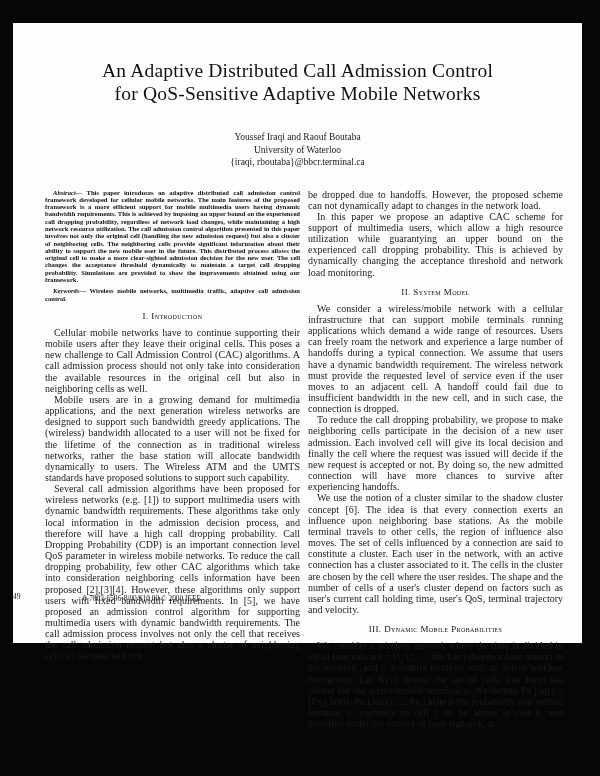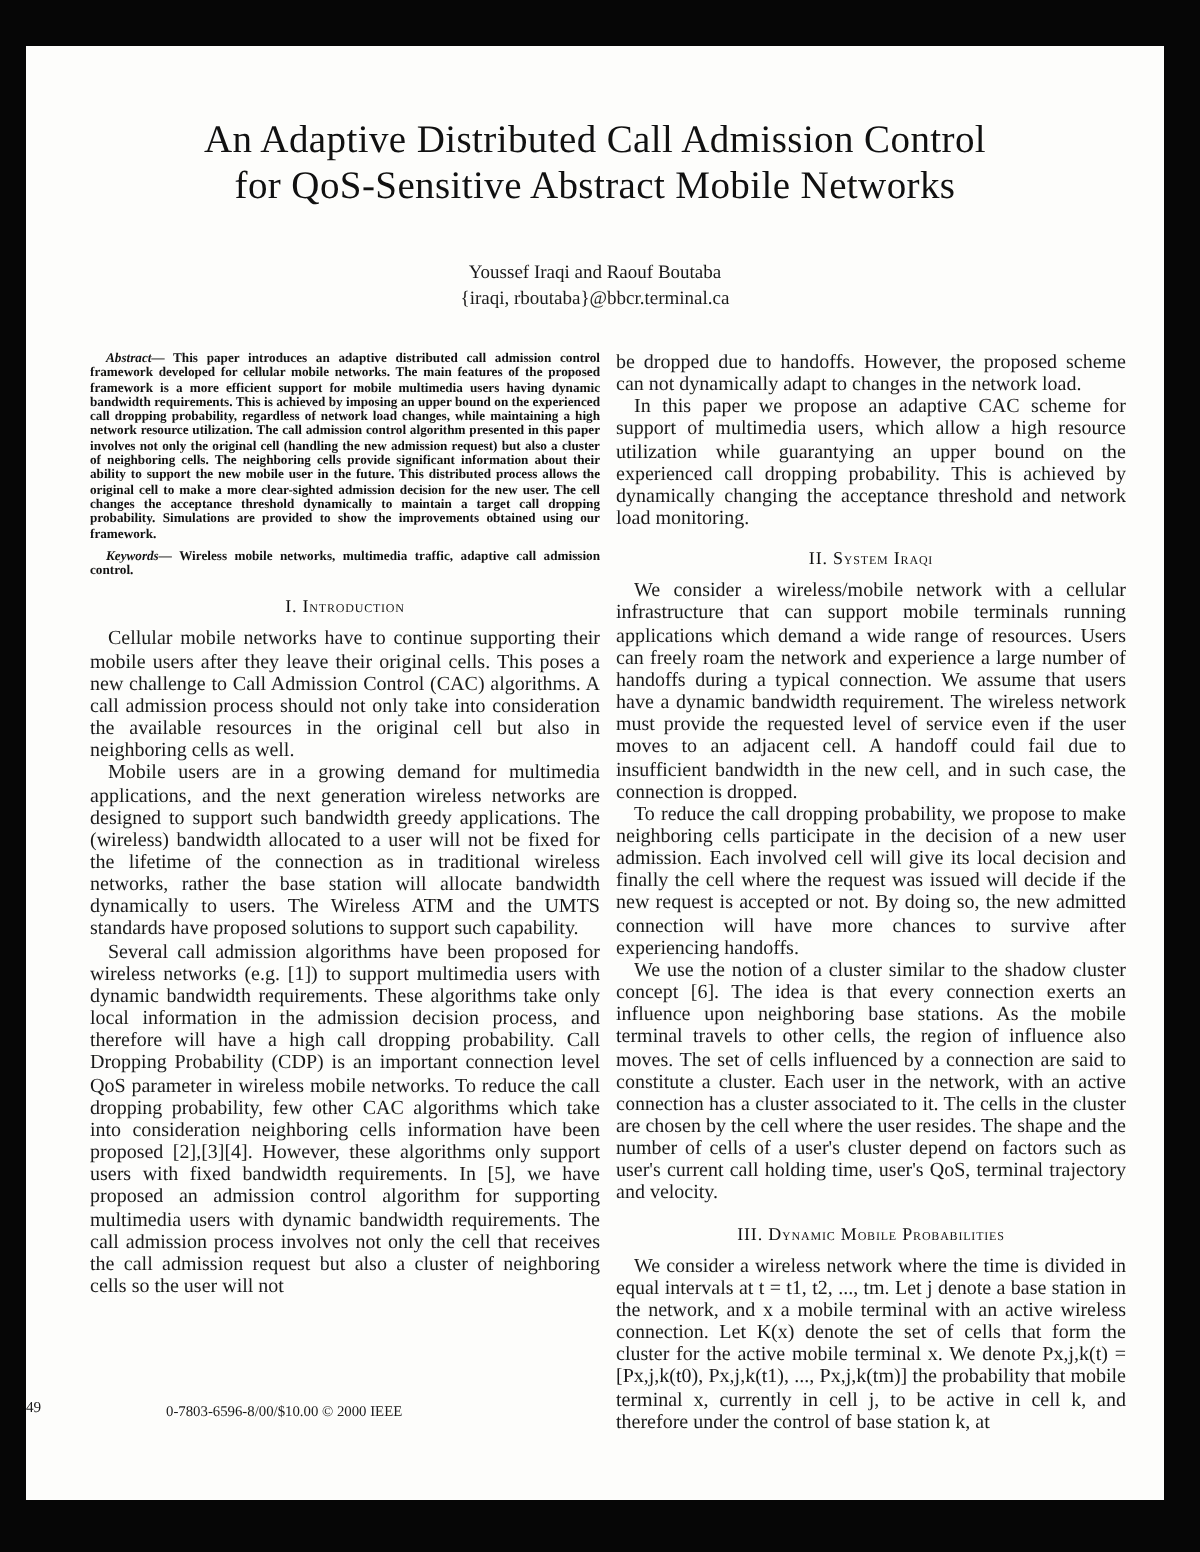--- a/index.html
+++ b/index.html
@@ -6,21 +6,21 @@
   body {
     width: 600px; height: 776px;
     background: #060606;
     position: relative;
     overflow: hidden;
     font-family: "Liberation Serif", "DejaVu Serif", serif;
   }
   .scan-page {
     position: absolute;
     left: 13px; top: 23px;
-    width: 569px; height: 727px;
+    width: 569px; height: 620px;
     background: #fdfdfb;
     color: #161616;
   }
   .page-content {
     position: absolute; inset: 0;
     filter: blur(0.25px);
   }
   .paper-title {
     margin-top: 36px;
     text-align: center;
@@ -85,43 +85,44 @@
   }
 </style>
 </head>
 <body>
 
 <div class="scan-page">
   <div class="page-content">
 
     <div class="paper-title">
       <div>An Adaptive Distributed Call Admission Control</div>
-      <div>for QoS-Sensitive Abstract Mobile Networks</div>
+      <div>for QoS-Sensitive Adaptive Mobile Networks</div>
     </div>
 
     <div class="author-block">
       <div>Youssef Iraqi and Raouf Boutaba</div>
+      <div>University of Waterloo</div>
       <div>{iraqi, rboutaba}@bbcr.terminal.ca</div>
     </div>
 
     <div class="columns">
 
       <div class="col">
         <p class="abstract"><span class="lbl">Abstract—</span><span> </span><span>This paper introduces an adaptive distributed call admission control framework developed for cellular mobile networks. The main features of the proposed framework is a more efficient support for mobile multimedia users having dynamic bandwidth requirements. This is achieved by imposing an upper bound on the experienced call dropping probability, regardless of network load changes, while maintaining a high network resource utilization. The call admission control algorithm presented in this paper involves not only the original cell (handling the new admission request) but also a cluster of neighboring cells. The neighboring cells provide significant information about their ability to support the new mobile user in the future. This distributed process allows the original cell to make a more clear-sighted admission decision for the new user. The cell changes the acceptance threshold dynamically to maintain a target call dropping probability. Simulations are provided to show the improvements obtained using our framework.</span></p>
         <p class="keywords"><span class="lbl">Keywords—</span><span> </span><span>Wireless mobile networks, multimedia traffic, adaptive call admission control.</span></p>
         <h2 class="sec-heading">I. Introduction</h2>
         <p class="para">Cellular mobile networks have to continue supporting their mobile users after they leave their original cells. This poses a new challenge to Call Admission Control (CAC) algorithms. A call admission process should not only take into consideration the available resources in the original cell but also in neighboring cells as well.</p>
         <p class="para">Mobile users are in a growing demand for multimedia applications, and the next generation wireless networks are designed to support such bandwidth greedy applications. The (wireless) bandwidth allocated to a user will not be fixed for the lifetime of the connection as in traditional wireless networks, rather the base station will allocate bandwidth dynamically to users. The Wireless ATM and the UMTS standards have proposed solutions to support such capability.</p>
         <p class="para">Several call admission algorithms have been proposed for wireless networks (e.g. [1]) to support multimedia users with dynamic bandwidth requirements. These algorithms take only local information in the admission decision process, and therefore will have a high call dropping probability. Call Dropping Probability (CDP) is an important connection level QoS parameter in wireless mobile networks. To reduce the call dropping probability, few other CAC algorithms which take into consideration neighboring cells information have been proposed [2],[3][4]. However, these algorithms only support users with fixed bandwidth requirements. In [5], we have proposed an admission control algorithm for supporting multimedia users with dynamic bandwidth requirements. The call admission process involves not only the cell that receives the call admission request but also a cluster of neighboring cells so the user will not</p>
       </div>
 
       <div class="col">
         <p class="para" style="text-indent:0;">be dropped due to handoffs. However, the proposed scheme can not dynamically adapt to changes in the network load.</p>
         <p class="para">In this paper we propose an adaptive CAC scheme for support of multimedia users, which allow a high resource utilization while guarantying an upper bound on the experienced call dropping probability. This is achieved by dynamically changing the acceptance threshold and network load monitoring.</p>
-        <h2 class="sec-heading">II. System Iraqi</h2>
+        <h2 class="sec-heading">II. System Model</h2>
         <p class="para">We consider a wireless/mobile network with a cellular infrastructure that can support mobile terminals running applications which demand a wide range of resources. Users can freely roam the network and experience a large number of handoffs during a typical connection. We assume that users have a dynamic bandwidth requirement. The wireless network must provide the requested level of service even if the user moves to an adjacent cell. A handoff could fail due to insufficient bandwidth in the new cell, and in such case, the connection is dropped.</p>
         <p class="para">To reduce the call dropping probability, we propose to make neighboring cells participate in the decision of a new user admission. Each involved cell will give its local decision and finally the cell where the request was issued will decide if the new request is accepted or not. By doing so, the new admitted connection will have more chances to survive after experiencing handoffs.</p>
         <p class="para">We use the notion of a cluster similar to the shadow cluster concept [6]. The idea is that every connection exerts an influence upon neighboring base stations. As the mobile terminal travels to other cells, the region of influence also moves. The set of cells influenced by a connection are said to constitute a cluster. Each user in the network, with an active connection has a cluster associated to it. The cells in the cluster are chosen by the cell where the user resides. The shape and the number of cells of a user's cluster depend on factors such as user's current call holding time, user's QoS, terminal trajectory and velocity.</p>
         <h2 class="sec-heading">III. Dynamic Mobile Probabilities</h2>
         <p class="para">We consider a wireless network where the time is divided in equal intervals at t = t1, t2, ..., tm. Let j denote a base station in the network, and x a mobile terminal with an active wireless connection. Let K(x) denote the set of cells that form the cluster for the active mobile terminal x. We denote Px,j,k(t) = [Px,j,k(t0), Px,j,k(t1), ..., Px,j,k(tm)] the probability that mobile terminal x, currently in cell j, to be active in cell k, and therefore under the control of base station k, at</p>
       </div>
 
     </div>
 
     <div class="footer-copyright">0-7803-6596-8/00/$10.00 © 2000 IEEE</div>

